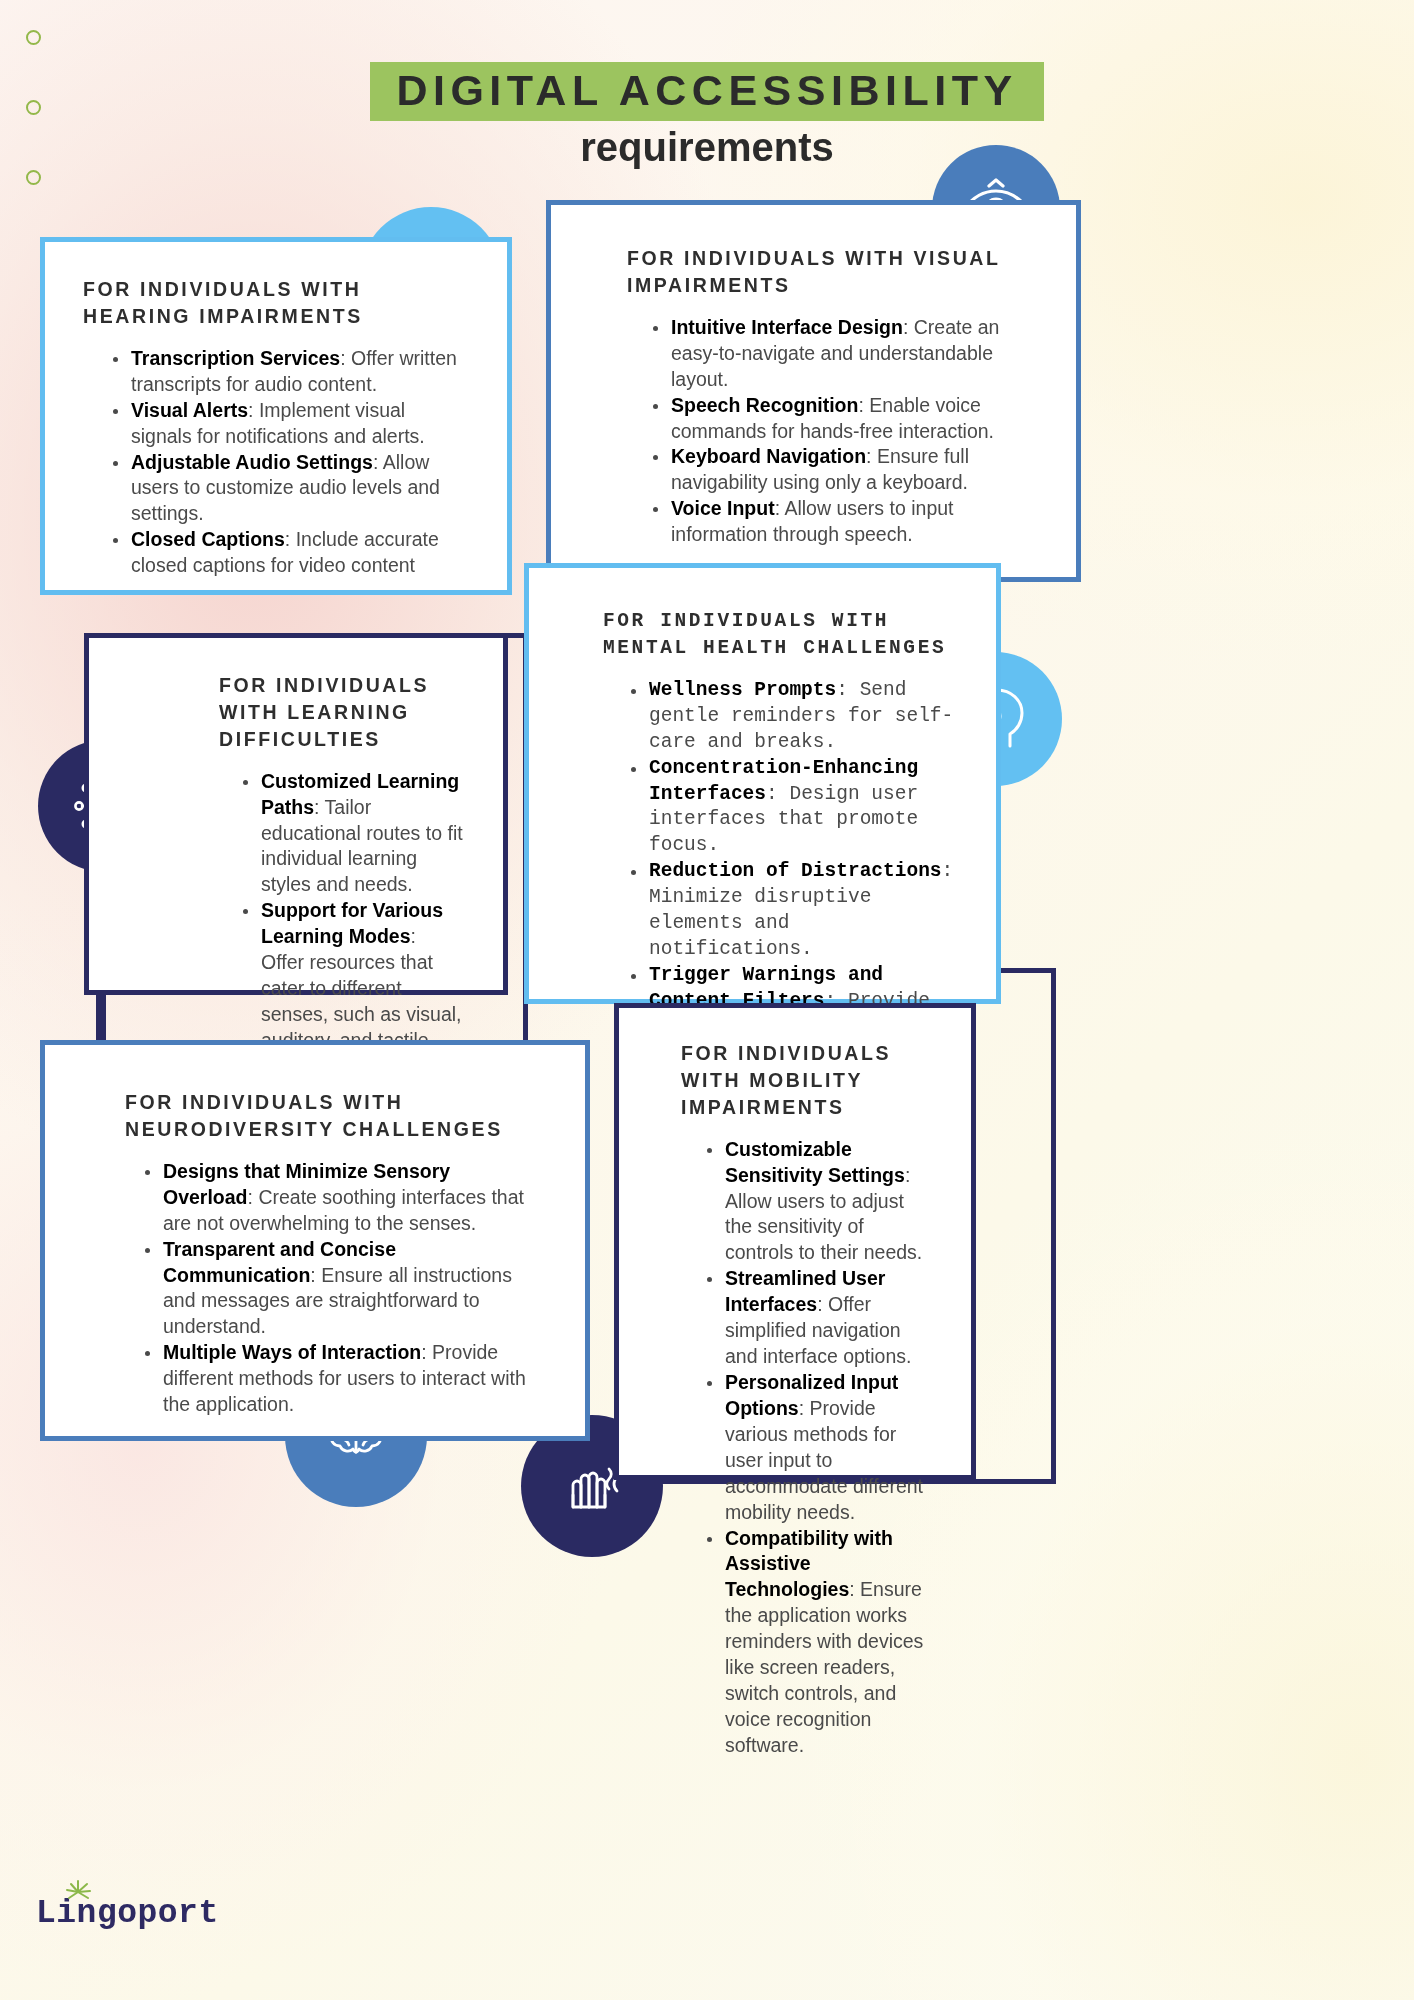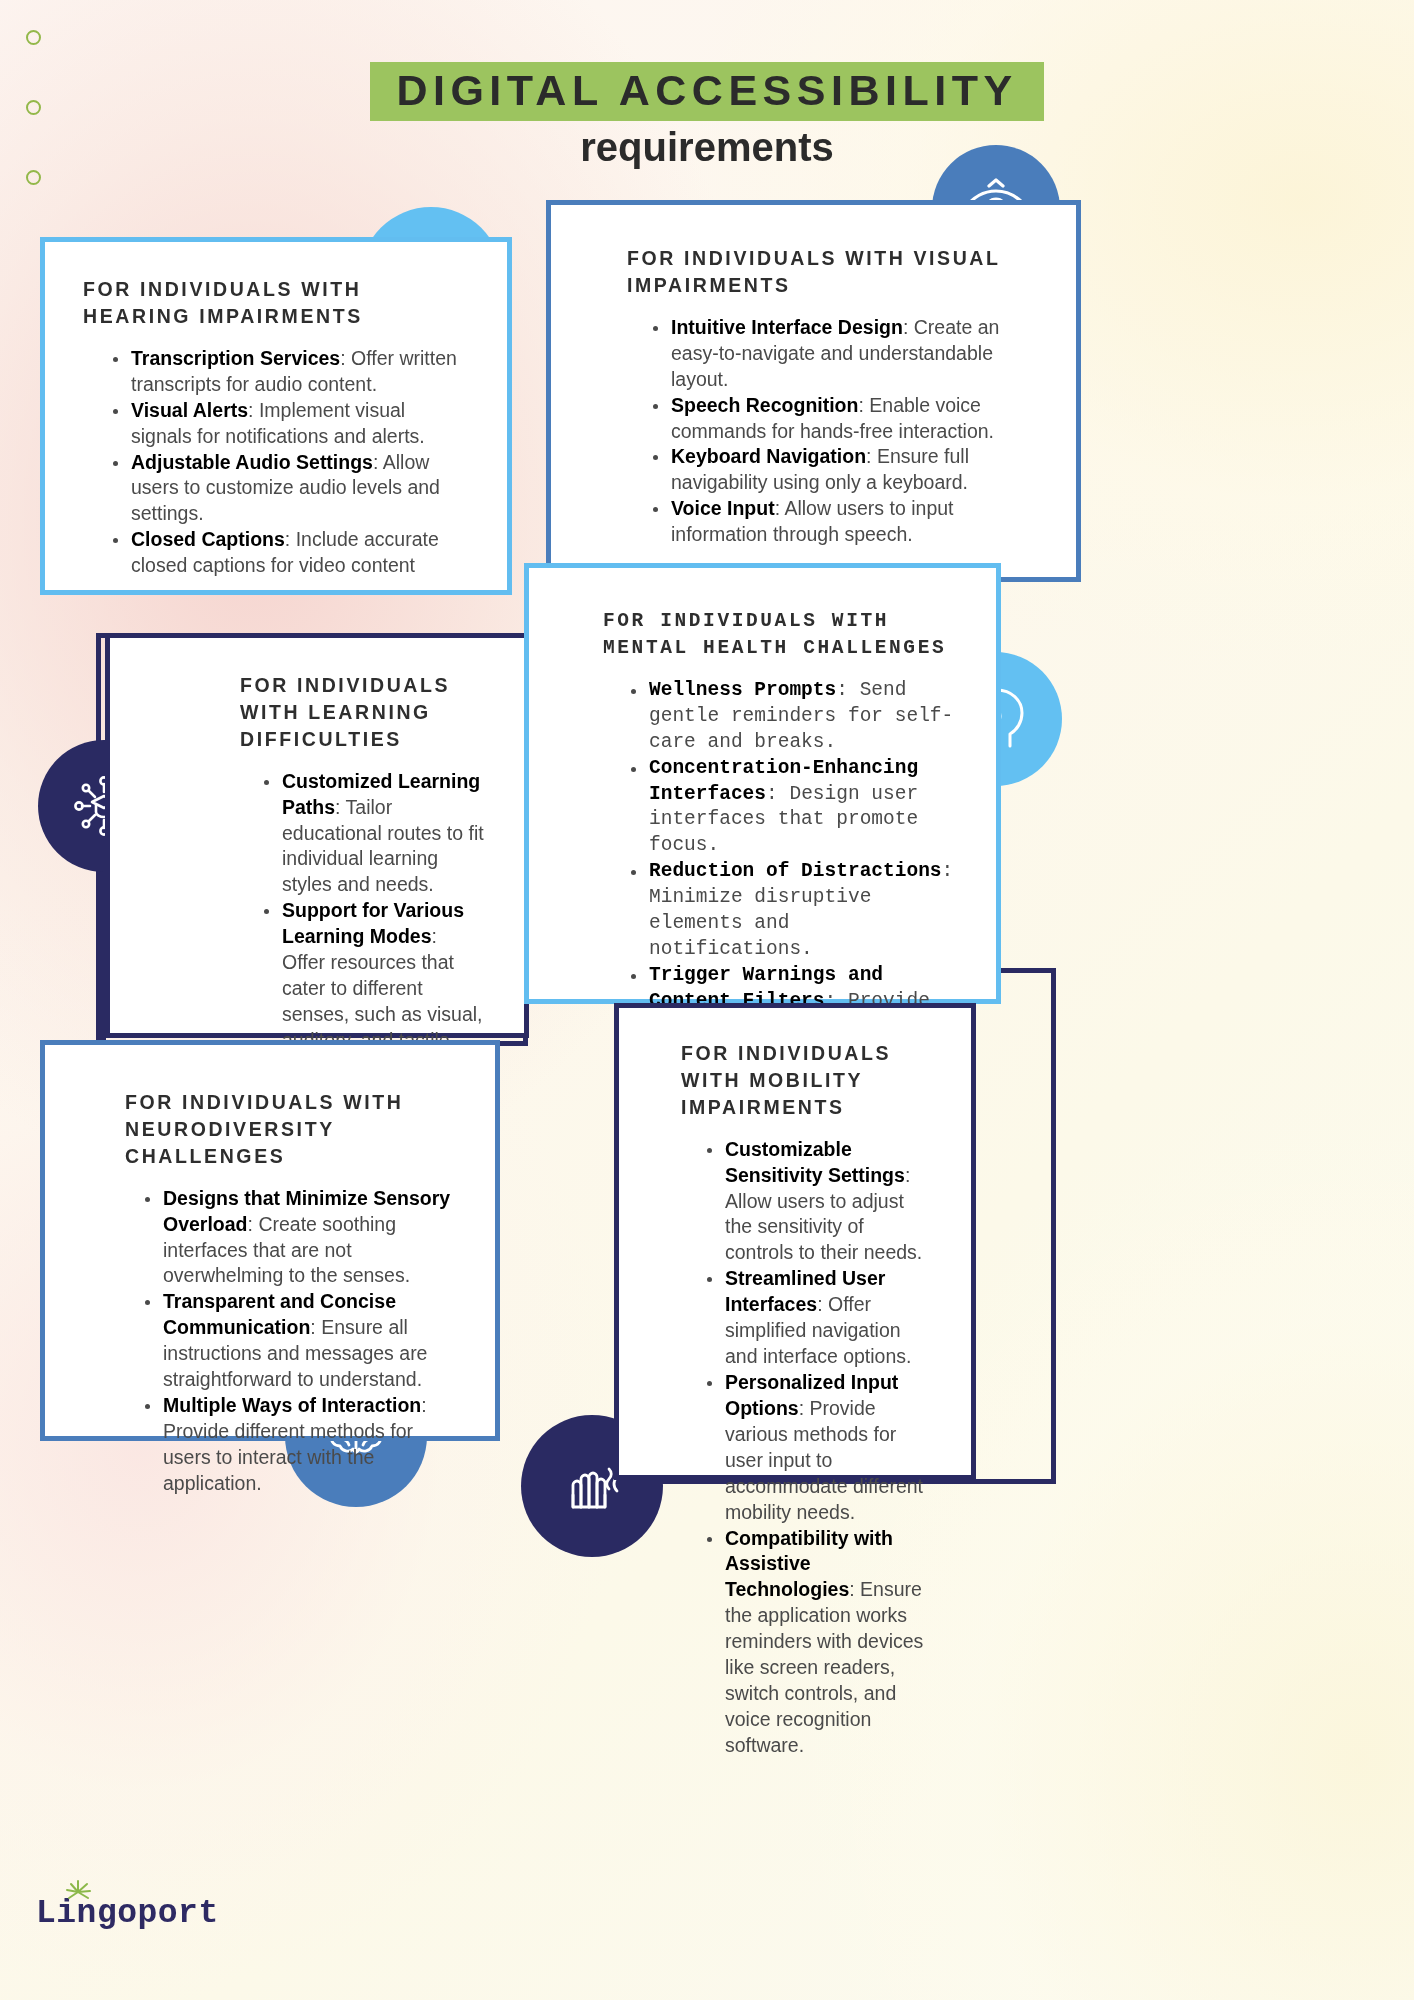--- a/index.html
+++ b/index.html
@@ -88,37 +88,37 @@
 
   #card-visual {
     left: 546px; top: 200px; width: 535px; height: 382px;
     border: 5px solid #4a7dbb;
     padding-top: 40px;
   }
   #card-visual .card-heading { margin-left: 36px; }
   #card-visual ul { margin-left: 58px; }
 
   #card-learning {
-    left: 105px; top: 633px; width: 424px; height: 405px;
+    left: 84px; top: 633px; width: 424px; height: 362px;
     border: 5px solid #2a2a62;
   }
   #card-learning .card-heading { margin-left: 90px; }
   #card-learning ul { margin-left: 110px; }
 
   #card-mental {
     left: 524px; top: 563px; width: 477px; height: 441px;
     border: 5px solid #62bdf0;
     padding-top: 40px;
     font-family: Liberation Mono, monospace;
   }
   #card-mental .card-heading { margin-left: 34px; }
   #card-mental ul { margin-left: 58px; }
 
   #card-neuro {
-    left: 40px; top: 1040px; width: 460px; height: 401px;
+    left: 40px; top: 1040px; width: 550px; height: 401px;
     border: 5px solid #4a7dbb;
     padding-top: 44px;
   }
   #card-neuro .card-heading { margin-left: 40px; }
   #card-neuro ul { margin-left: 56px; }
 
   #card-mobility {
     left: 614px; top: 1003px; width: 362px; height: 477px;
     border: 5px solid #2a2a62;
     padding-top: 32px;

